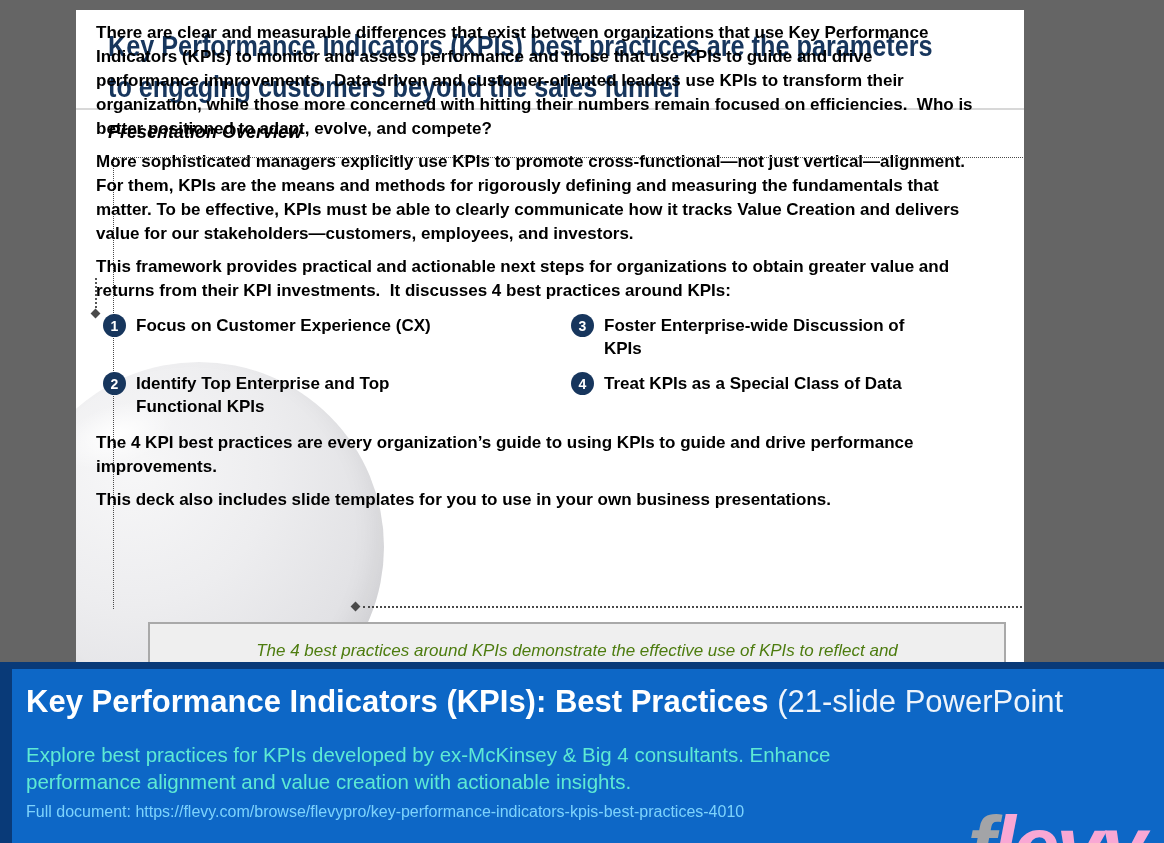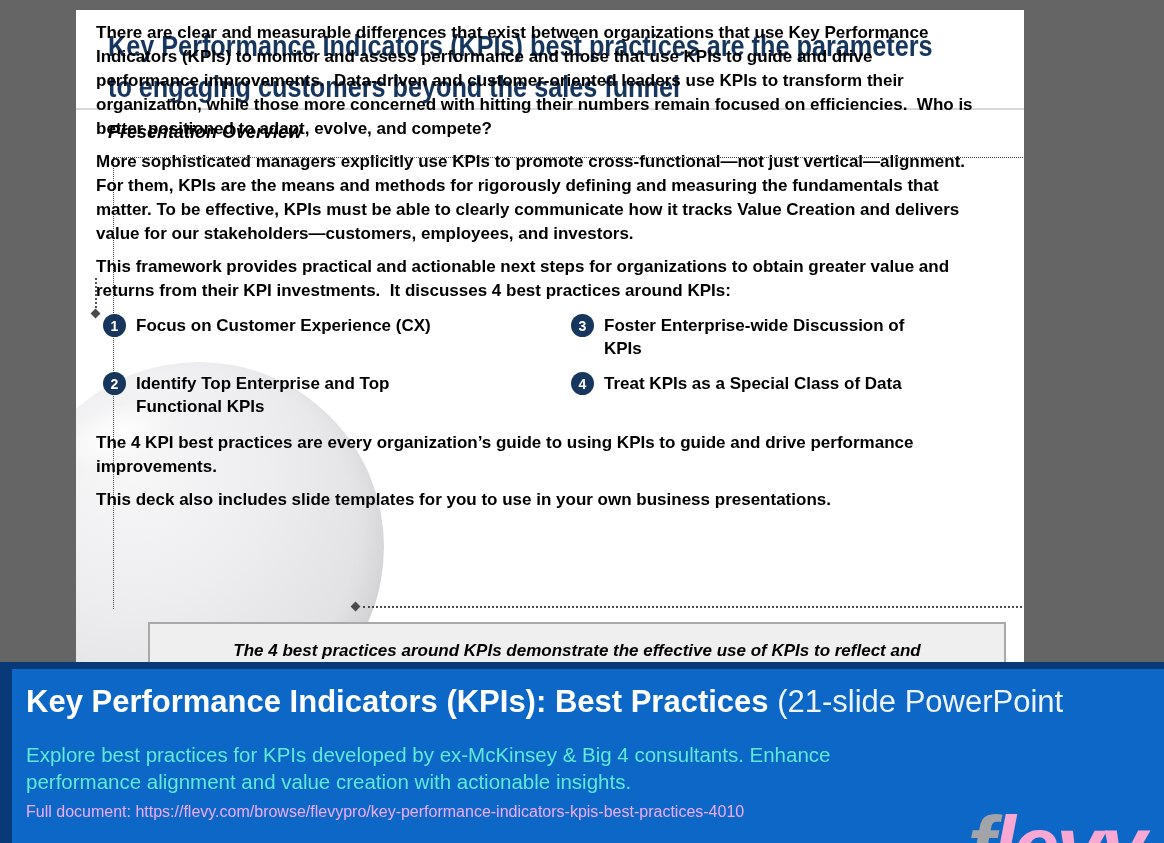--- a/index.html
+++ b/index.html
@@ -61,40 +61,40 @@
   .diamond-left{left:16px;top:300px;}
   .diamond-bottom{left:276px;top:593px;}
   .box-bottom-line{position:absolute;left:287px;top:596px;width:679px;border-top:2px dotted #4a4a4a;}
   
   .quote-box{
     position:absolute;left:72px;top:612px;width:858px;height:60px;
     background:#efefef;border:2px solid #a9a9a9;box-sizing:border-box;
     text-align:center;
   }
   .quote-text{
-    margin-top:17px;font-size:17px;font-weight:bold;font-style:italic;color:#000000;
+    margin-top:17px;font-size:17px;font-weight:normal;font-style:italic;color:#4d7c0f;
   }
   
   .banner{
     position:absolute;left:0;top:662px;width:1164px;height:232px;background:#093a78;
   }
   .banner-inner{
     position:absolute;left:12px;top:7px;right:0;bottom:0;background:#0d67c6;
   }
   .banner-title{
     position:absolute;left:26px;top:22px;color:#ffffff;font-size:31px;white-space:nowrap;
   }
   .banner-title .bold{font-weight:bold;}
   .banner-title .light{font-weight:normal;color:#eef4fb;}
   .banner-desc{
     position:absolute;left:26px;top:79px;color:#5eead4;font-size:20.5px;line-height:27px;
   }
   .banner-desc div{white-space:nowrap;}
   .banner-url{
-    position:absolute;left:26px;top:141px;color:#f0abfc;font-size:16px;white-space:nowrap;
+    position:absolute;left:26px;top:141px;color:#7dd3fc;font-size:16px;white-space:nowrap;
     text-decoration:none;cursor:pointer;
   }
   .flevy-logo{
     position:absolute;right:20px;bottom:6px;
     font-style:italic;font-weight:bold;font-size:84px;line-height:1;letter-spacing:-3px;
     font-family:"Liberation Sans","DejaVu Sans",sans-serif;
   }
   .flevy-logo .f{color:#a3a4a7;}
   .flevy-logo .levy{color:#f9a8d4;}
 </style>

